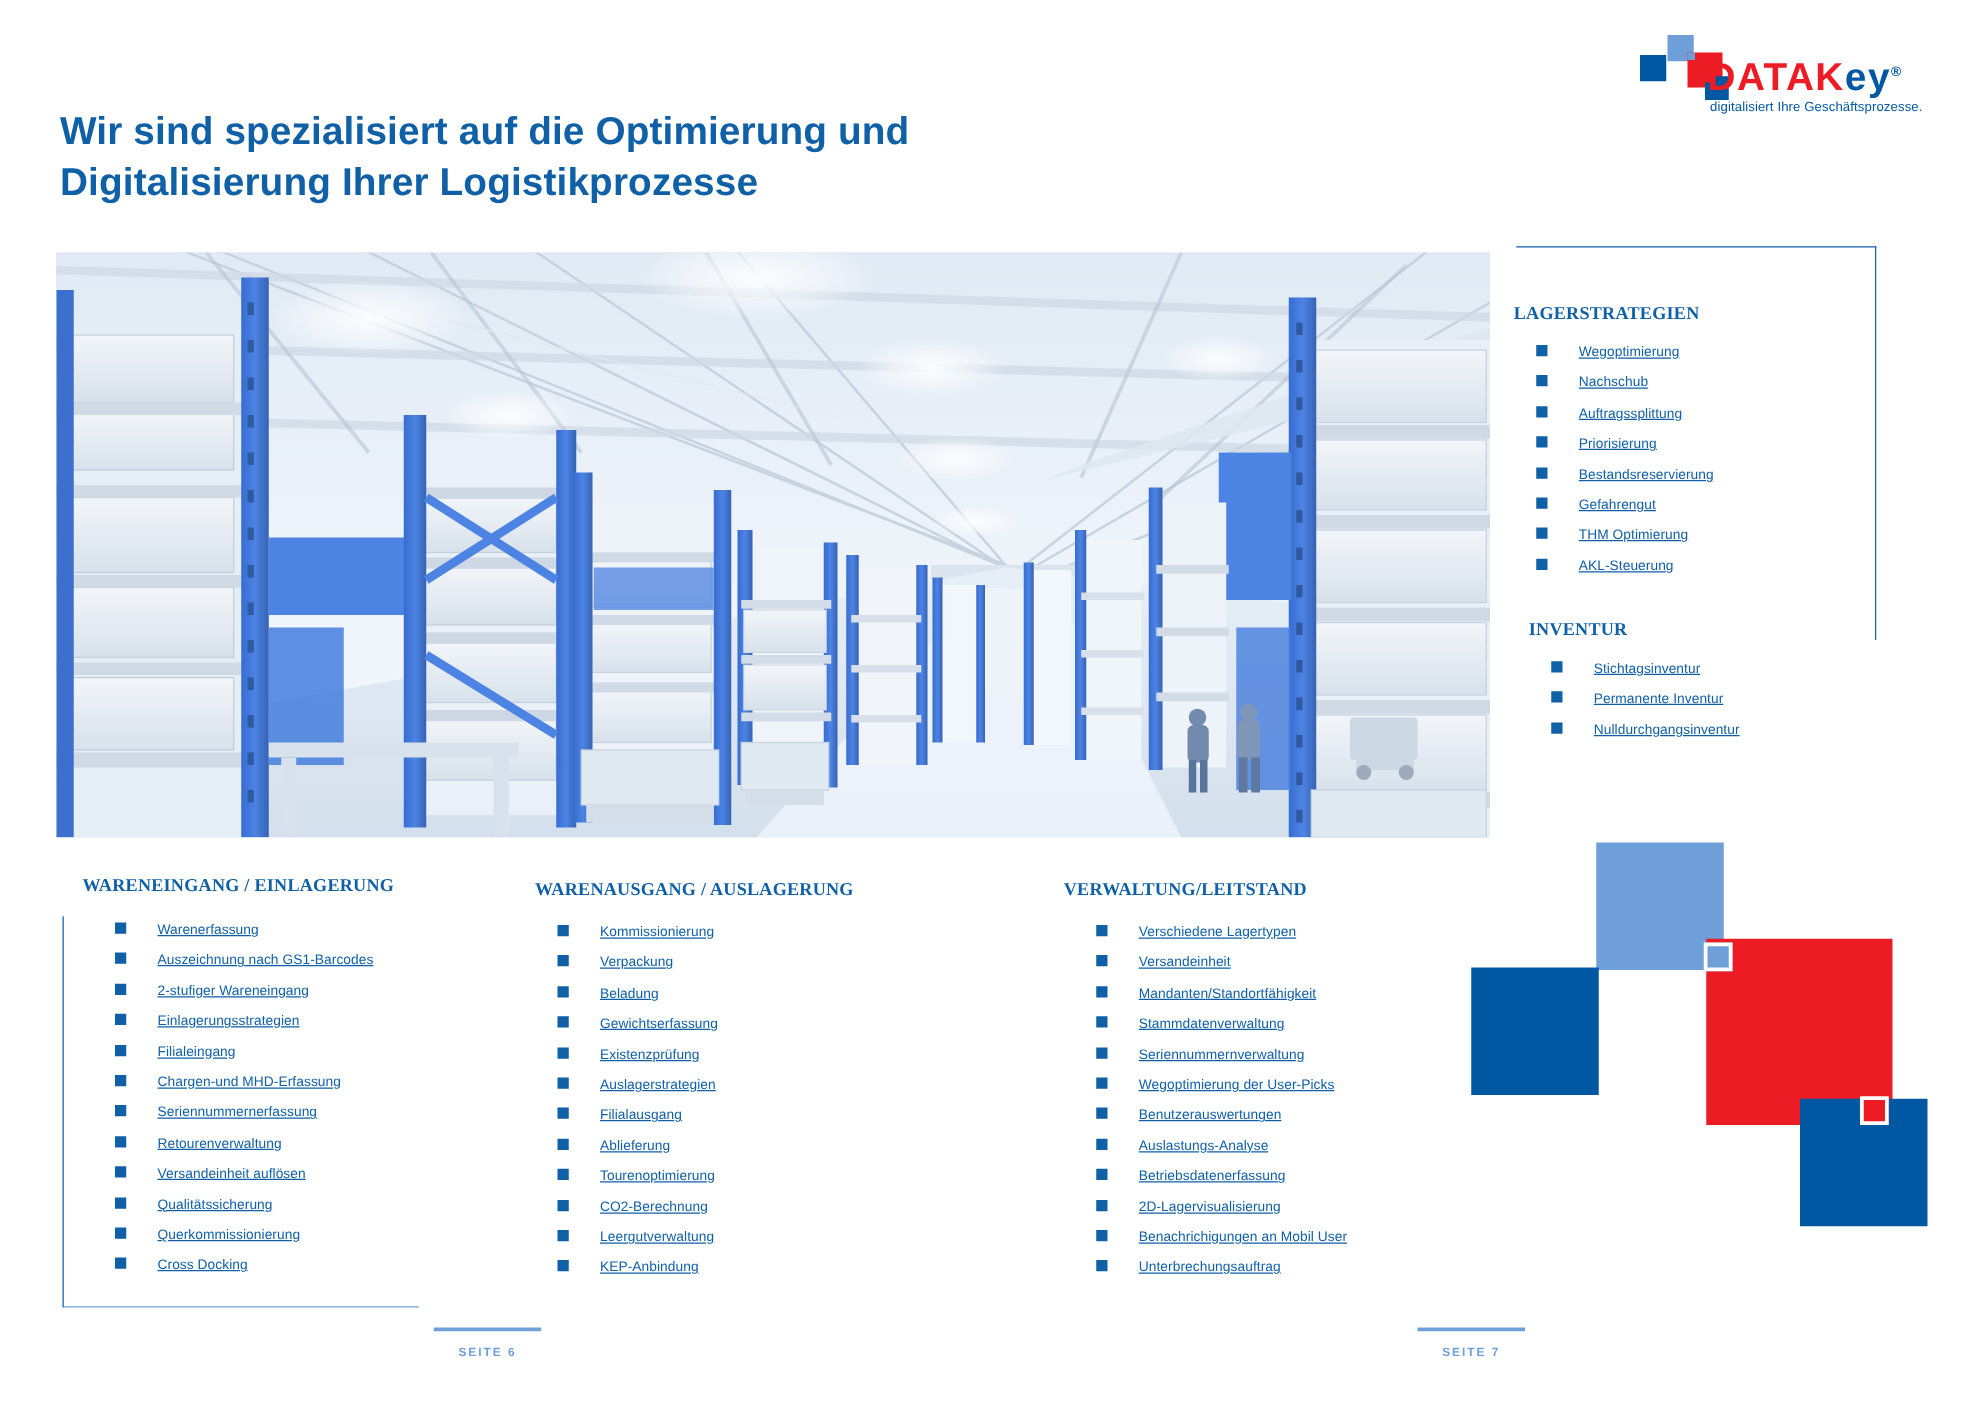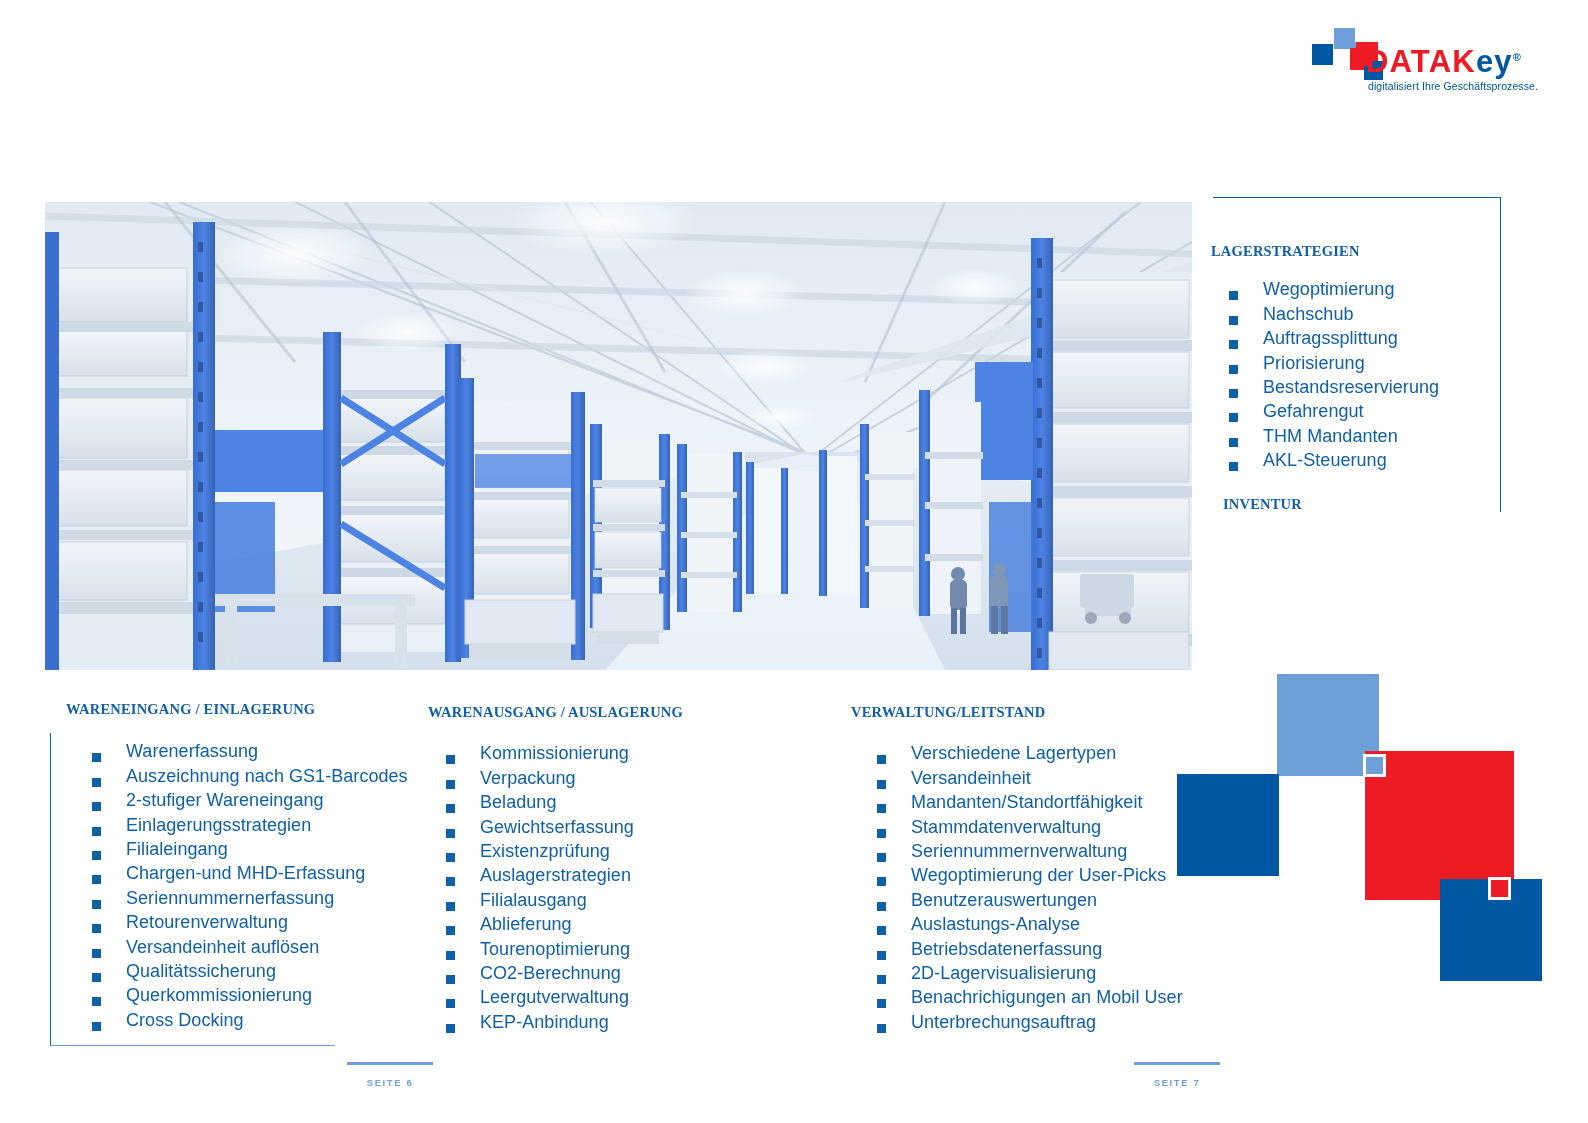--- a/index.html
+++ b/index.html
@@ -74,24 +74,25 @@
     pointer-events: none;
   }
 
   
   .sec-head {
     color: #1060a8; font-size: 14.5px; font-weight: 700;
     letter-spacing: 0.2px; white-space: nowrap; font-family: Liberation Serif, serif;
   }
   .bullets { list-style: none; margin-top: 18px; }
   .bullets li {
-    display: flex; align-items: flex-end;
+    display: flex; align-items: flex-start;
     height: 24.4px;
-    color: #1060a8; font-size: 18px; letter-spacing: 0.05px;
+    color: #1060a8; font-size: 11px; letter-spacing: 0.05px;
     white-space: nowrap;
+    text-decoration: underline;
   }
   .bullets li .bsq {
     width: 9px; height: 9px; background: #1060a8;
     flex: 0 0 9px; margin-right: 25px;
   }
 
   .panel-lager { position: absolute; left: 1211px; top: 243px; }
   .panel-lager .bullets { margin-top: 16px; margin-left: 18px; }
   .panel-inventur { position: absolute; left: 1211px; top: 496px; margin-left: 12px; }
   .panel-inventur .bullets { margin-top: 16px; margin-left: 18px; }
@@ -142,20 +143,21 @@
       <span class="lm lm-darkblue"></span>
       <span class="lm lm-red"></span>
       <span class="lm lm-accent"></span>
       <span class="lm lm-sm-blue"></span>
       <span class="lm lm-sm-acc"></span>
     </div>
     <div class="logo-type"><span class="d1">DATAK</span><span class="d2">ey</span><span class="logo-reg">®</span></div>
     <div class="logo-tag">digitalisiert Ihre Geschäftsprozesse.</div>
   </div>
 
+  <h1 class="title">Wir sind spezialisiert auf die Optimierung und Digitalisierung Ihrer Logistikprozesse</h1>
 
   <div class="photo">
     <svg viewBox="0 0 1147 468" preserveAspectRatio="xMidYMid slice" aria-hidden="true">
       <defs>
         <linearGradient id="ceilGrad" x1="0" y1="0" x2="0" y2="1">
           <stop offset="0%" stop-color="#dfe9f4"></stop>
           <stop offset="60%" stop-color="#eff5fb"></stop>
           <stop offset="100%" stop-color="#f7fafd"></stop>
         </linearGradient>
         <linearGradient id="floorGrad" x1="0" y1="0" x2="0" y2="1">
@@ -461,31 +463,45 @@
       <li>
           <span class="bsq"></span>
           <span>Bestandsreservierung</span>
         </li>
       <li>
           <span class="bsq"></span>
           <span>Gefahrengut</span>
         </li>
       <li>
           <span class="bsq"></span>
-          <span>THM Mandanten</span>
+          <span>THM Optimierung</span>
         </li>
       <li>
           <span class="bsq"></span>
           <span>AKL-Steuerung</span>
         </li>
     </ul>
   </div>
 
   <div class="panel-inventur">
     <div class="sec-head">INVENTUR</div>
+    <ul class="bullets">
+      <li>
+          <span class="bsq"></span>
+          <span>Stichtagsinventur</span>
+        </li>
+      <li>
+          <span class="bsq"></span>
+          <span>Permanente Inventur</span>
+        </li>
+      <li>
+          <span class="bsq"></span>
+          <span>Nulldurchgangsinventur</span>
+        </li>
+    </ul>
   </div>
 
   <div class="left-bracket"></div>
 
   <div class="col col-1">
     <div class="sec-head">WARENEINGANG / EINLAGERUNG</div>
     <ul class="bullets">
       <li>
           <span class="bsq"></span>
           <span>Warenerfassung</span>

